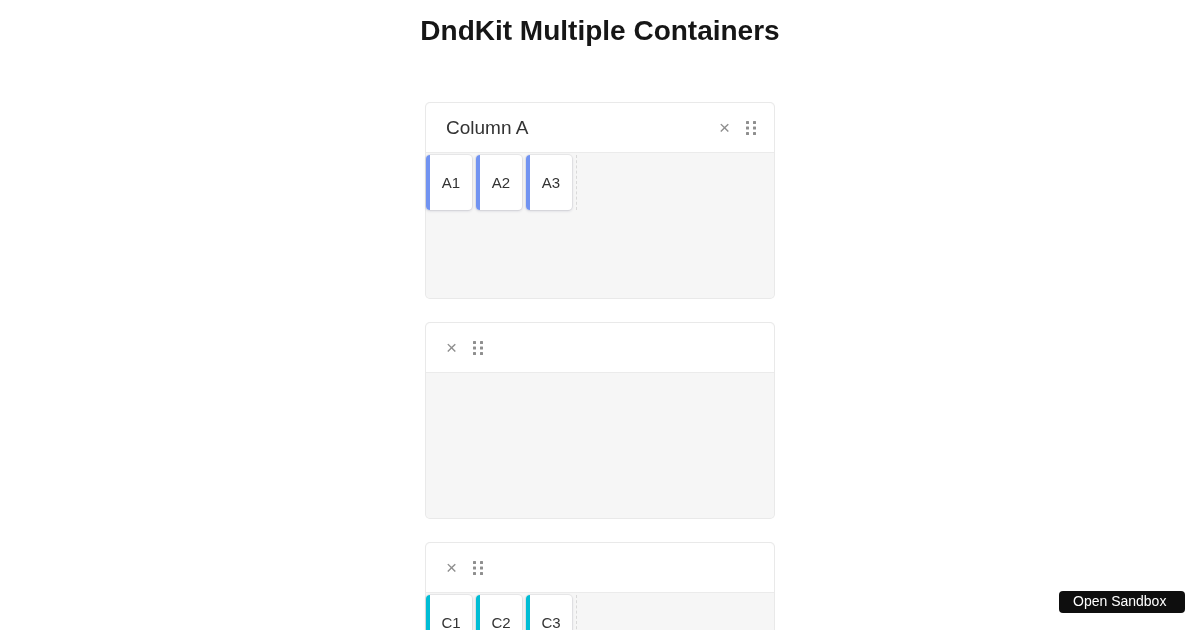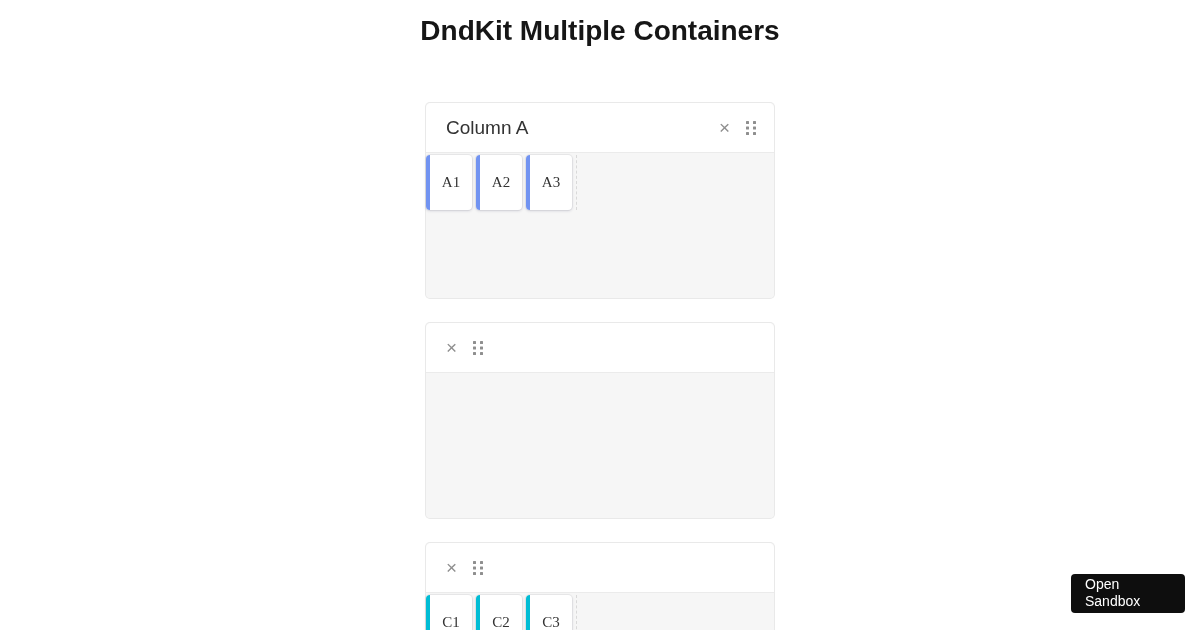--- a/index.html
+++ b/index.html
@@ -52,21 +52,20 @@
     color: #8f8f8f;
     font-size: 19px;
     line-height: 14px;
     font-family: inherit;
     display: flex; align-items: center; justify-content: center;
   }
   .icon-btn svg { display: block; }
   .container-body {
     padding: 2px 0 6px;
     height: 146px;
-    font-family: Liberation Serif, serif;
   }
   .items-row {
     display: flex;
     align-items: flex-start;
     gap: 4px;
   }
   .item {
     position: relative;
     width: 46px;
     height: 55px;
@@ -88,21 +87,21 @@
   .item-label { font-size: 15px; color: #333333; }
   .placeholder-line {
     width: 0;
     height: 55px;
     border-left: 1px dashed #d9d9d9;
   }
   .sandbox-btn {
     position: fixed;
     right: 15px;
     bottom: 17px;
-    width: 114px;
+    width: 126px;
     background: #0e0e0e;
     color: #ffffff;
     border: none;
     border-radius: 4px;
     padding: 2px 12px 4px 14px;
     font-size: 14px;
     line-height: 16.5px;
     text-align: left;
     font-family: inherit;
     cursor: pointer;

